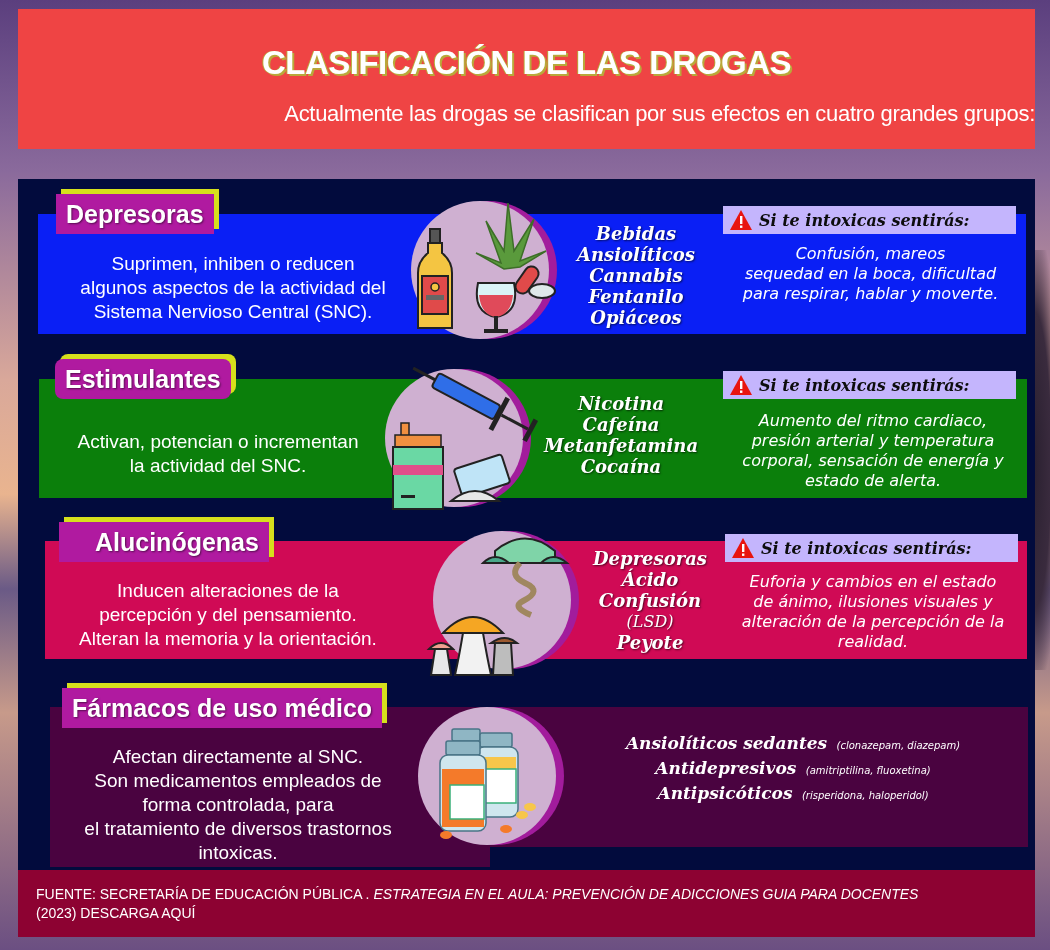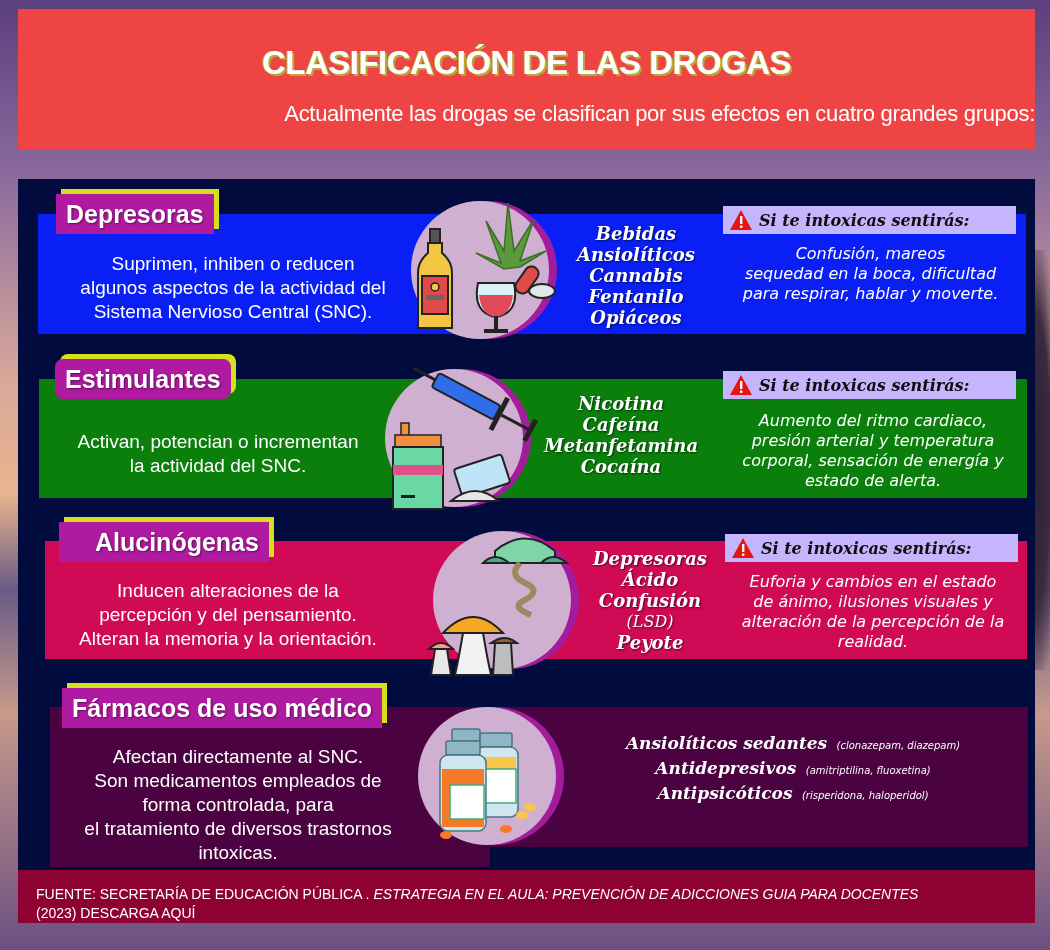--- a/index.html
+++ b/index.html
@@ -73,21 +73,21 @@
     font-family: "DejaVu Sans", sans-serif; font-style: italic;
     font-size: 16px; line-height: 20px;
   }
   .meds {
     position: absolute; color: #ffffff; text-align: center;
     font-size: 17px; line-height: 22px;
   }
   .meds .name { font-family: "DejaVu Serif", serif; font-style: italic; font-weight: 700; }
   .meds .ex { font-family: "DejaVu Sans", sans-serif; font-style: italic; font-weight: 400; font-size: 10px; }
   .footer {
-    position: absolute; left: 18px; top: 870px; width: 1017px; height: 53px;
+    position: absolute; left: 18px; top: 870px; width: 1017px; height: 67px;
     background: #8d0232; color: #ffffff; padding: 15px 18px;
     font-size: 14px; line-height: 19px;
   }
   .footer .it { font-style: italic; }
 </style>
 </head>
 <body>
 
 <div class="bg-tree"></div>
 

